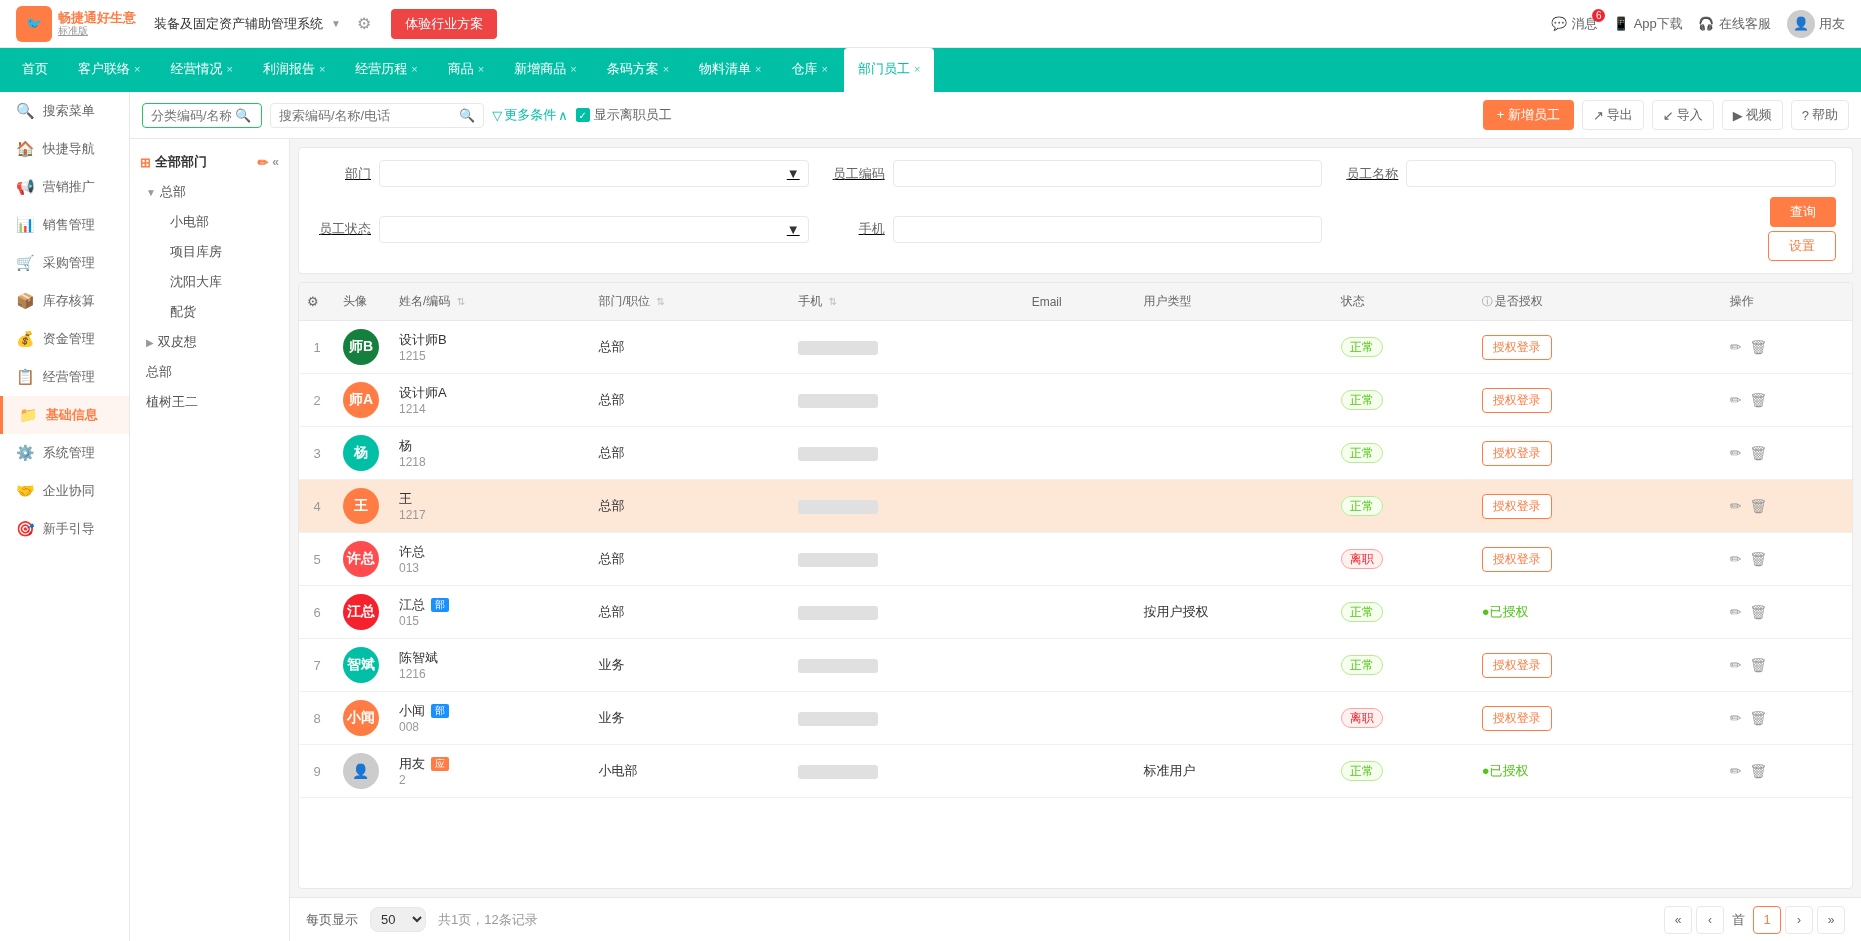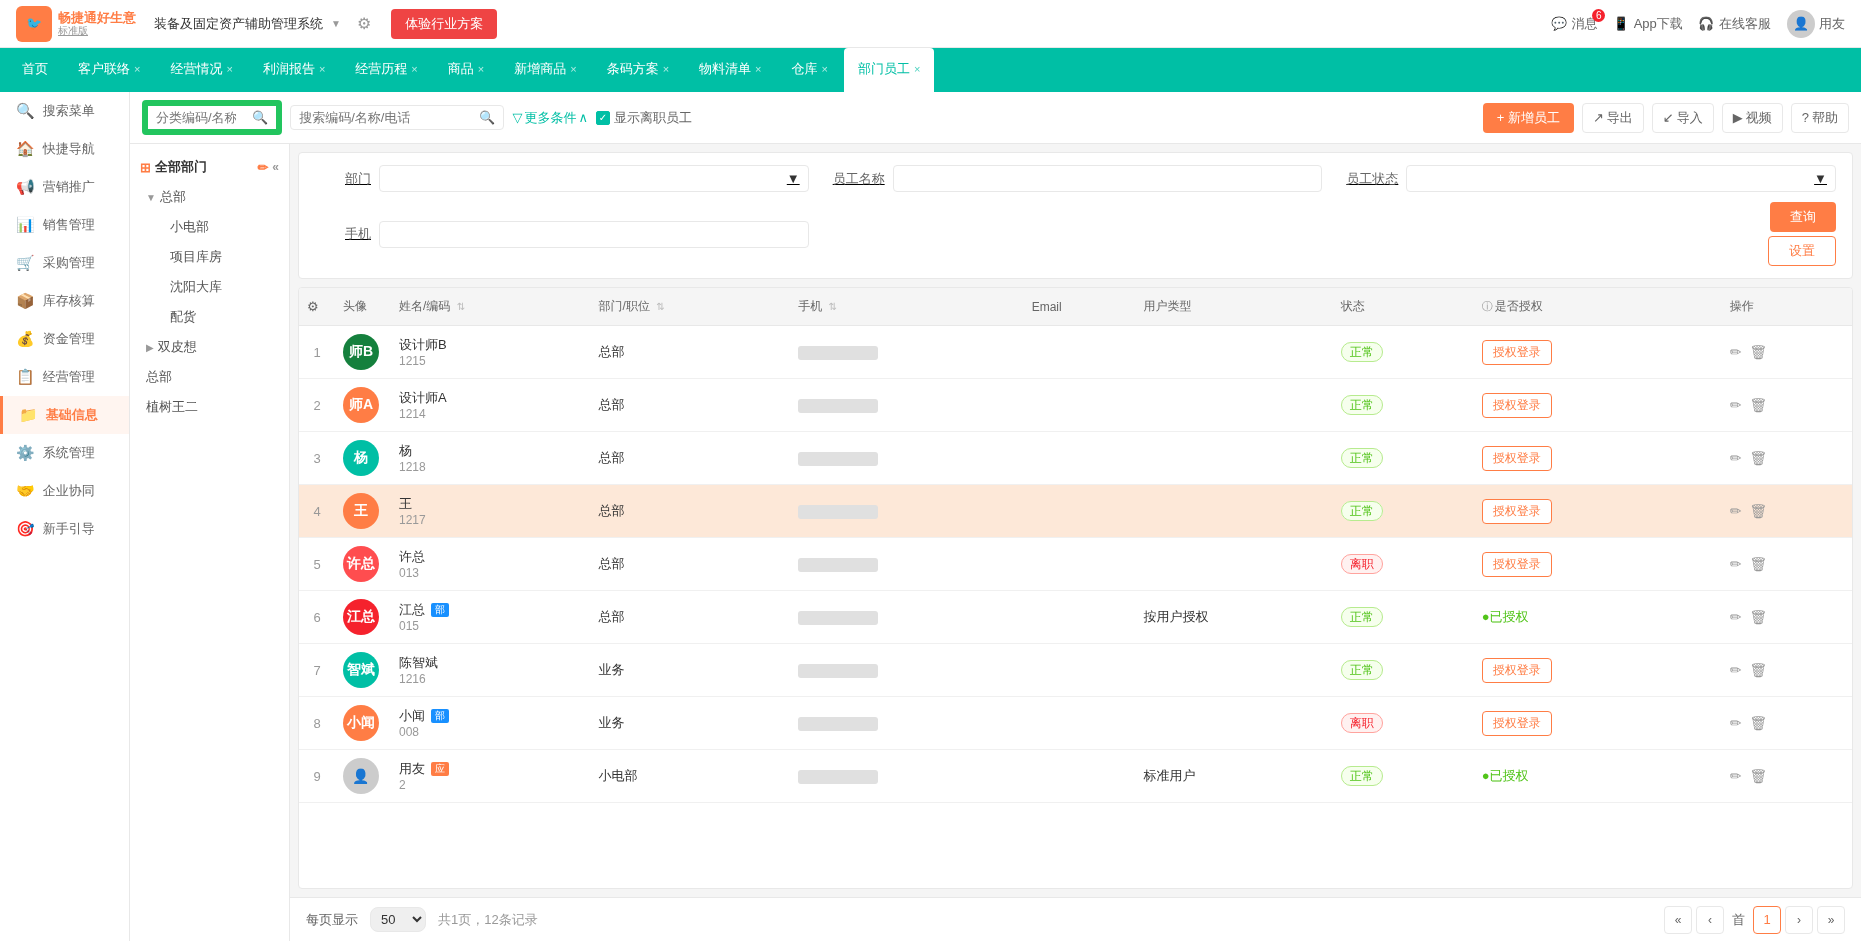--- a/index.html
+++ b/index.html
@@ -35,21 +35,21 @@
     .sidebar { width: 130px; background: #fff; border-right: 1px solid #e8e8e8; display: flex; flex-direction: column; overflow-y: auto; }
     .sidebar-item { display: flex; align-items: center; gap: 8px; padding: 10px 16px; cursor: pointer; color: #666; font-size: 13px; }
     .sidebar-item.active { background: #fff5f0; color: #ff7d45; border-left: 3px solid #ff7d45; font-weight: bold; }
     .sidebar-icon { font-size: 15px; }
 
     
     .content-area { flex: 1; display: flex; flex-direction: column; overflow: hidden; }
 
     
     .content-header { display: flex; align-items: center; padding: 8px 12px; background: #fff; border-bottom: 1px solid #e8e8e8; gap: 8px; }
-    .search-cat { display: flex; align-items: center; gap: 16px; border: 6px solid #22c55e; border-radius: 4px; padding: 4px 8px; color: #666; font-size: 13px; min-width: 120px; }
+    .search-cat { display: flex; align-items: center; gap: 4px; border: 1px solid #22c55e; border-radius: 4px; padding: 4px 8px; color: #666; font-size: 13px; min-width: 120px; }
     .search-cat input { border: none; outline: none; font-size: 13px; color: #666; width: 80px; }
     .search-main { display: flex; align-items: center; gap: 4px; border: 1px solid #e8e8e8; border-radius: 4px; padding: 4px 8px; color: #666; font-size: 13px; min-width: 200px; }
     .search-main input { border: none; outline: none; font-size: 13px; color: #999; }
     .filter-btn { color: #00bfa5; cursor: pointer; font-size: 13px; display: flex; align-items: center; gap: 2px; }
     .show-resigned { display: flex; align-items: center; gap: 4px; color: #666; font-size: 13px; cursor: pointer; }
     .checkbox-checked { width: 14px; height: 14px; background: #00bfa5; border: 1px solid #00bfa5; border-radius: 2px; display: flex; align-items: center; justify-content: center; color: #fff; font-size: 10px; }
     .action-btns { margin-left: auto; display: flex; align-items: center; gap: 8px; }
     .btn-primary { background: #ff7d45; color: #fff; border: none; padding: 6px 14px; border-radius: 4px; cursor: pointer; font-size: 13px; white-space: nowrap; }
     .btn-ghost { background: #fff; color: #666; border: 1px solid #e8e8e8; padding: 5px 10px; border-radius: 4px; cursor: pointer; font-size: 12px; display: flex; align-items: center; gap: 3px; }
 
@@ -327,20 +327,24 @@
 
         <div class="filter-panel">
           <div class="filter-row">
             <span class="filter-label">部门</span>
             <div class="filter-select">
               <span></span>
               <span>▼</span>
             </div>
           </div>
           <div class="filter-row">
+            <span class="filter-label">员工编码</span>
+            <input class="filter-input" type="text" style="">
+          </div>
+          <div class="filter-row">
             <span class="filter-label">员工名称</span>
             <input class="filter-input" type="text" style="">
           </div>
           <div class="filter-row">
             <span class="filter-label">员工状态</span>
             <div class="filter-select">
               <span></span>
               <span>▼</span>
             </div>
           </div>

